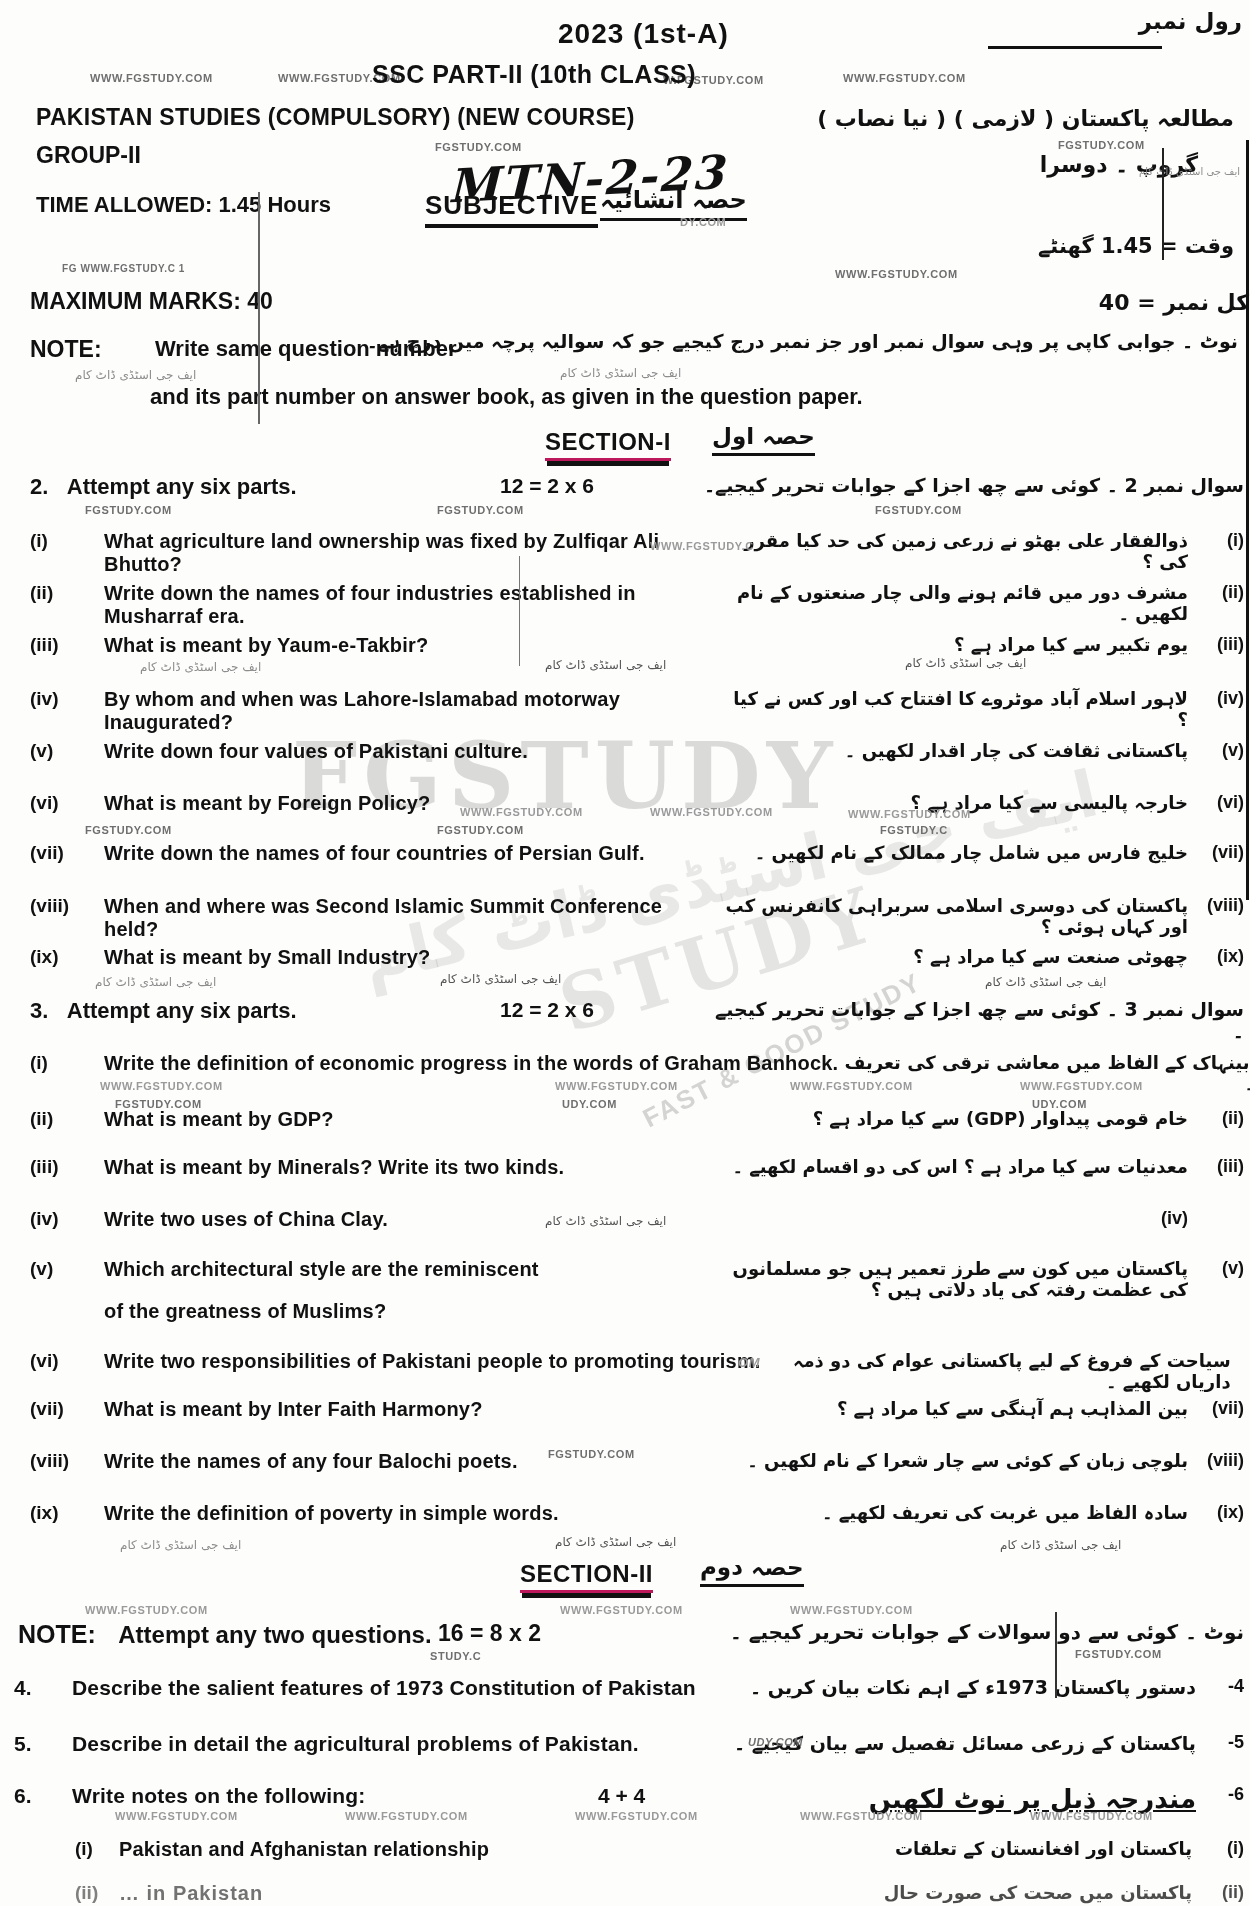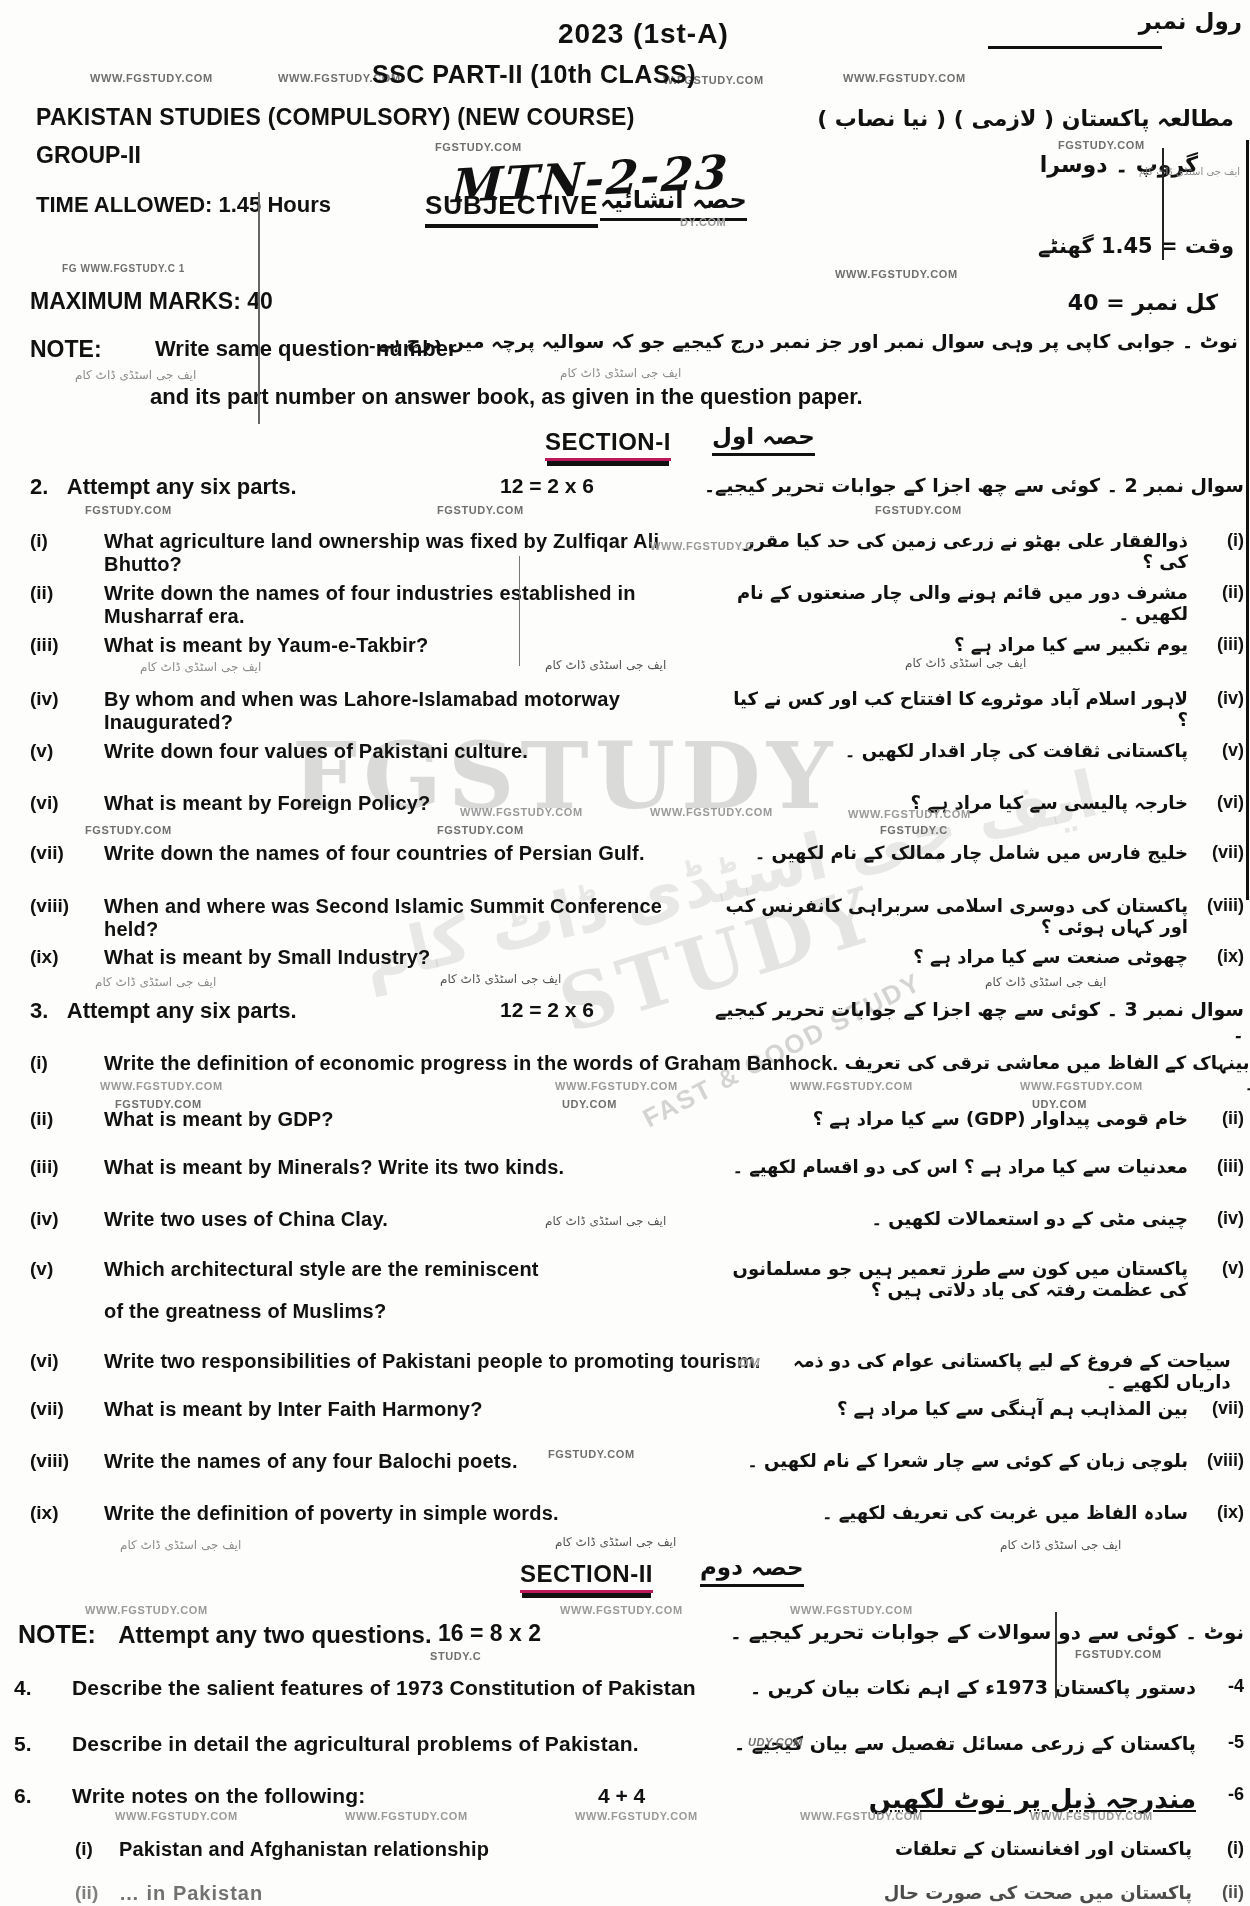--- a/index.html
+++ b/index.html
@@ -61,21 +61,21 @@
   <div class="abs b" style="left:36px;top:192px;font-size:22px;">TIME ALLOWED: 1.45  Hours</div>
   <div class="abs b heavyline" style="left:425px;top:190px;font-size:26px;letter-spacing:1px;">SUBJECTIVE</div>
   <div class="abs ur urline" style="left:600px;top:186px;font-size:24px;">حصہ انشائیہ</div>
   <div class="abs ur" style="right:16px;top:234px;font-size:21px;">وقت   =   1.45 گھنٹے</div>
 
   <div class="wm wm-lt" style="left:680px;top:216px;">DY.COM</div>
   <div class="wm" style="left:835px;top:268px;">WWW.FGSTUDY.COM</div>
   <div class="wm" style="left:62px;top:263px;font-size:10px;">FG WWW.FGSTUDY.C   1</div>
 
   <div class="abs b" style="left:30px;top:288px;font-size:23px;">MAXIMUM MARKS: 40</div>
-  <div class="abs ur" style="right:32px;top:290px;font-size:22px;">کل نمبر   =   40</div>
+  <div class="abs ur" style="right:1px;top:290px;font-size:22px;">کل نمبر   =   40</div>
 
   <div class="abs b" style="left:30px;top:336px;font-size:23px;">NOTE:</div>
   <div class="abs b" style="left:155px;top:336px;font-size:22px;">Write same question number</div>
   <div class="abs ur" style="right:12px;top:330px;font-size:19px;">نوٹ ۔   جوابی کاپی پر وہی سوال نمبر اور جز نمبر درج کیجیے جو کہ سوالیہ پرچہ میں درج ہے۔</div>
   <div class="wm-ur" style="left:75px;top:368px;">ایف جی اسٹڈی ڈاٹ کام</div>
   <div class="wm-ur" style="left:560px;top:366px;">ایف جی اسٹڈی ڈاٹ کام</div>
   <div class="abs b" style="left:150px;top:384px;font-size:22px;">and  its  part  number  on  answer  book,  as  given  in  the  question  paper.</div>
 
   <div class="abs b dblline" style="left:545px;top:428px;font-size:24px;letter-spacing:.5px;">SECTION-I</div>
   <div class="abs ur urline" style="left:712px;top:423px;font-size:23px;">حصہ اول</div>
@@ -197,21 +197,20 @@
   <div class="prow" style="top:1156px;">
     <div class="pnum">(iii)</div>
     <div class="pen">What is meant by Minerals?   Write its two kinds.</div>
     <div class="pur">معدنیات سے کیا مراد ہے ؟  اس کی دو اقسام لکھیے ۔</div>
     <div class="purnum">(iii)</div>
   </div>
 
   <div class="prow" style="top:1208px;">
     <div class="pnum">(iv)</div>
     <div class="pen">Write two uses of China Clay.</div>
-    <div class="pur">چینی مٹی کے دو استعمالات لکھیں ۔</div>
     <div class="purnum">(iv)</div>
   </div>
   <div class="wm-ur" style="left:545px;top:1214px;color:#555;">ایف جی اسٹڈی ڈاٹ کام</div>
 
   <div class="prow" style="top:1258px;">
     <div class="pnum">(v)</div>
     <div class="pen">Which architectural style are the reminiscent</div>
     <div class="pur">پاکستان میں کون سے طرز تعمیر ہیں جو مسلمانوں کی عظمت رفتہ کی یاد دلاتی ہیں ؟</div>
     <div class="purnum">(v)</div>
   </div>

